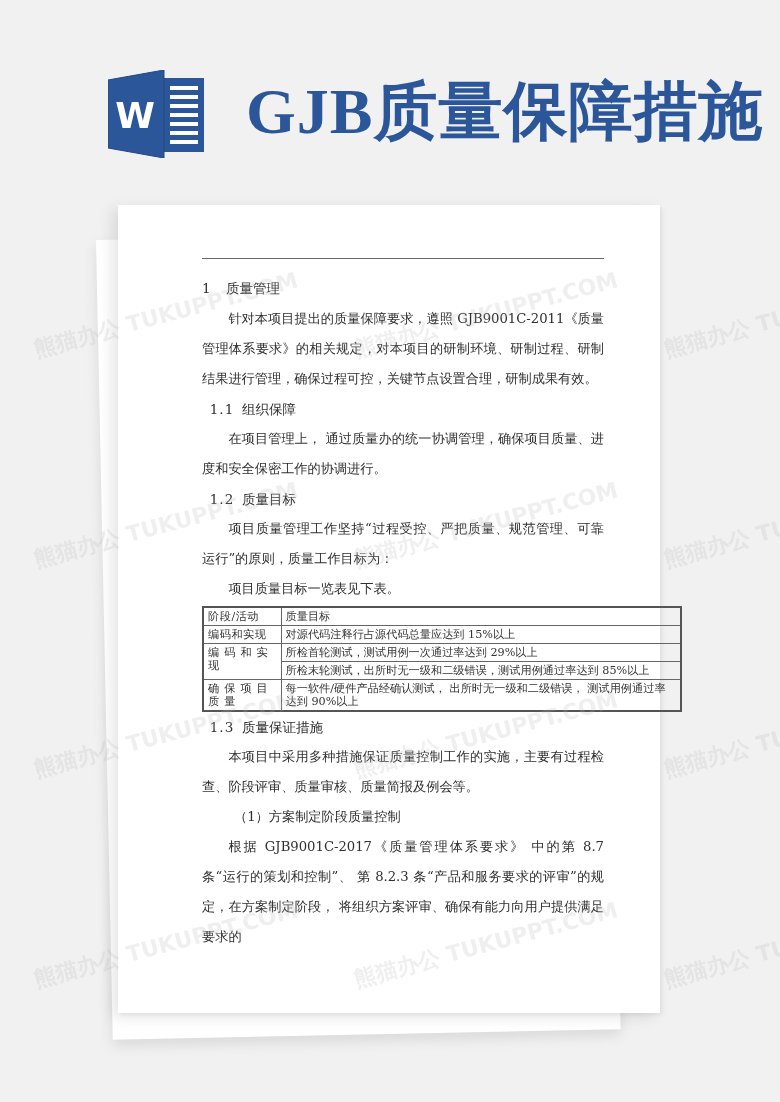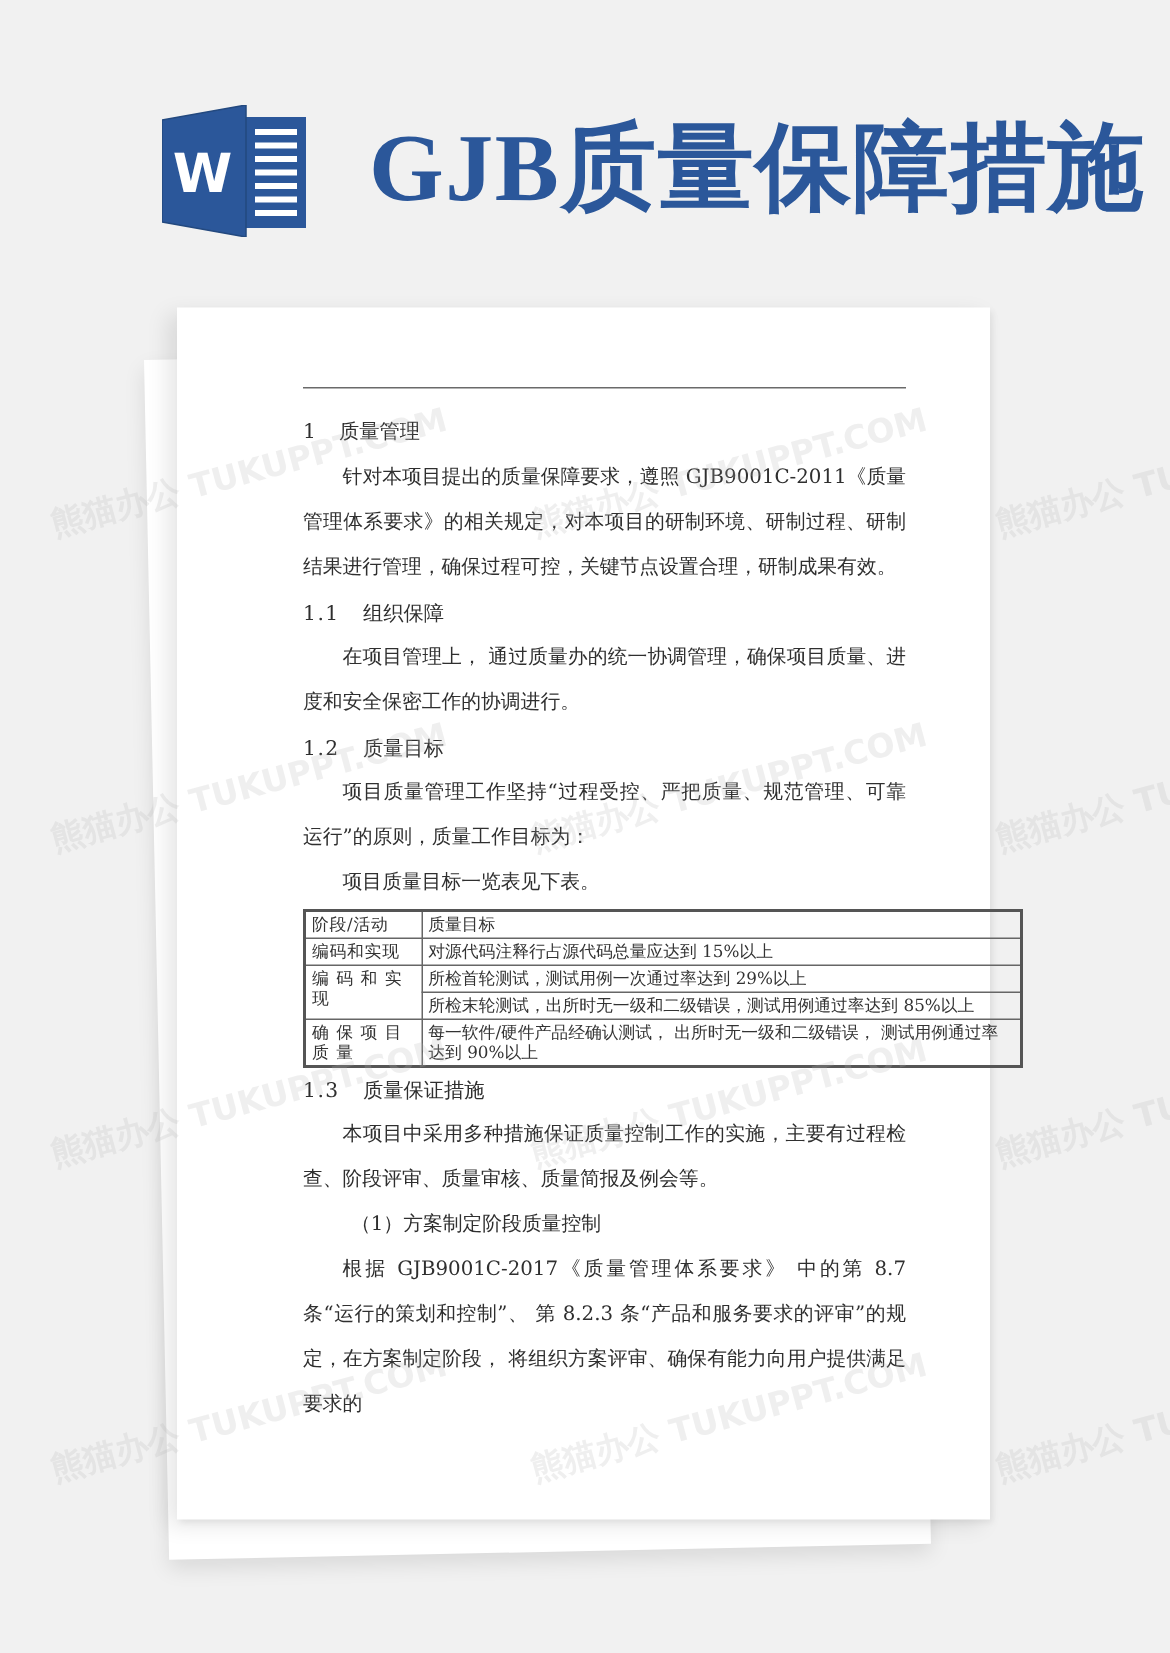--- a/index.html
+++ b/index.html
@@ -40,21 +40,21 @@
       position: absolute; left: 202px; top: 258px; width: 402px; height: 1px;
       background: #6a6a6a;
     }
     .content {
       position: absolute; left: 202px; top: 272px; width: 402px;
       font-size: 13.2px; line-height: 30px; color: #2f2f2f;
     }
     .h1 { height: 32px; line-height: 32px; font-size: 13.5px; }
     .h1 .num { display: inline-block; width: 24px; }
     .h2 { height: 30px; line-height: 30px; font-size: 13.5px; }
-    .h2 .num { display: inline-block; width: 40px; letter-spacing: 1px; }
+    .h2 .num { display: inline-block; width: 40px; letter-spacing: 1px; text-align: center; }
     .p { text-indent: 2em; text-align: justify; }
     .sub { padding-left: 32px; height: 30px; }
 
     table.qt {
       width: 480px; border-collapse: collapse; margin-top: 2px;
       font-size: 11.2px; line-height: 13px; color: #333;
       border: 2px solid #555;
     }
     table.qt td {
       border: 1px solid #666; padding: 2px 4px; vertical-align: top;

